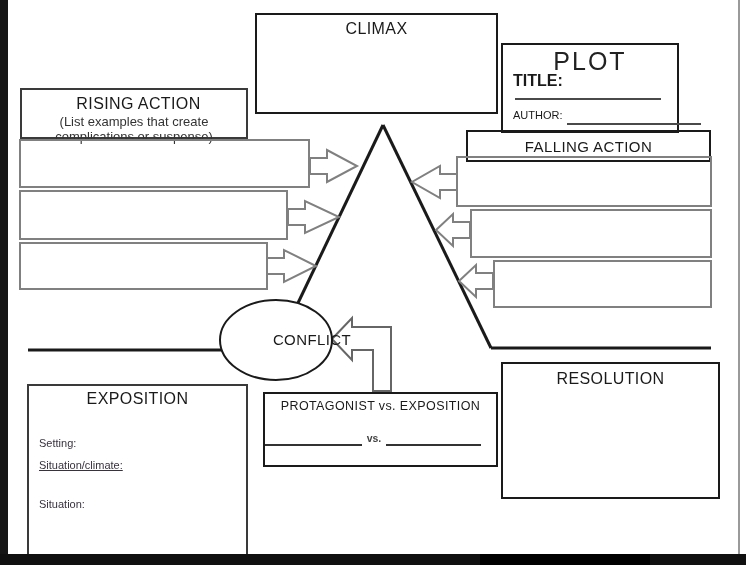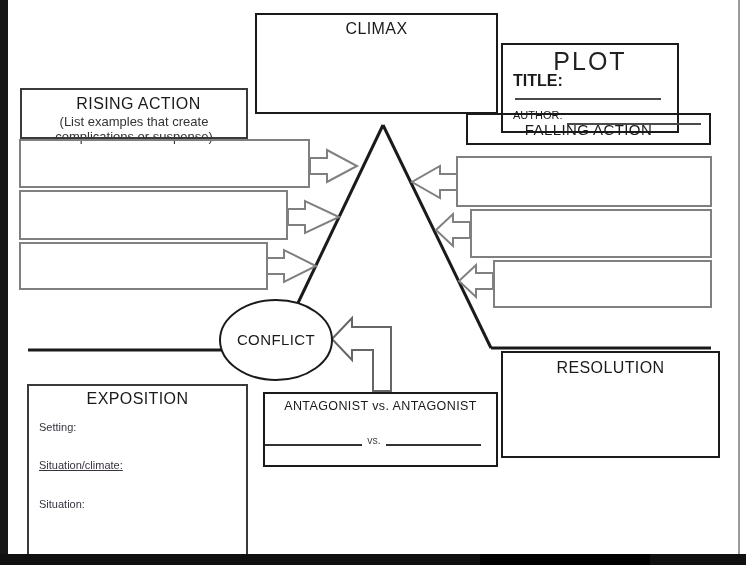--- a/index.html
+++ b/index.html
@@ -10,21 +10,21 @@
   .abs{position:absolute;}
   .box{position:absolute;background:transparent;box-sizing:border-box;}
   .b-black{border:2px solid #1a1a1a;}
   .b-dark{border:2px solid #3a3a3a;}
   .b-gray{border:2px solid #808080;}
   .hdr{font-weight:normal;text-align:center;letter-spacing:.4px;}
   .fill-line{border-bottom:2px solid #4a4a4a;}
   svg{position:absolute;left:0;top:0;pointer-events:none;}
   .frame{position:absolute;}
   .fieldlbl{position:absolute;left:10px;font-size:11px;color:#39313f;}
-  .vs-row{position:absolute;left:0;right:15px;top:36px;display:flex;justify-content:center;align-items:flex-end;}
+  .vs-row{position:absolute;left:0;right:15px;top:36px;display:flex;justify-content:center;align-items:center;font-weight:bold;}
   .blank{height:14px;border-bottom:2px solid #333;}
 </style>
 </head>
 <body>
 
 <div id="stage">
 
   <div class="box b-black" style="left:255px;top:13px;width:243px;height:101px;">
     <div class="hdr" style="margin-top:5px;font-size:16px;">CLIMAX</div>
   </div>
@@ -39,45 +39,45 @@
 
   <div class="box b-dark" style="left:20px;top:88px;width:228px;height:51px;">
     <div class="hdr" style="margin-top:5px;font-size:16px;padding-left:9px;">RISING ACTION</div>
     <div style="text-align:center;font-size:13px;color:#333;margin-top:1px;">(List examples that create complications or suspense)</div>
   </div>
 
   <div class="box b-gray" style="left:19px;top:139px;width:291px;height:49px;"></div>
   <div class="box b-gray" style="left:19px;top:190px;width:269px;height:50px;"></div>
   <div class="box b-gray" style="left:19px;top:242px;width:249px;height:48px;"></div>
 
-  <div class="box b-black" style="left:466px;top:113px;width:245px;height:32px;">
+  <div class="box b-black" style="left:466px;top:130px;width:245px;height:32px;">
     <div class="hdr" style="margin-top:6px;font-size:15px;">FALLING ACTION</div>
   </div>
 
   <div class="box b-gray" style="left:456px;top:156px;width:256px;height:51px;"></div>
   <div class="box b-gray" style="left:470px;top:209px;width:242px;height:49px;"></div>
   <div class="box b-gray" style="left:493px;top:260px;width:219px;height:48px;"></div>
 
   <div class="box b-dark" style="left:27px;top:384px;width:221px;height:205px;">
     <div class="hdr" style="margin-top:4px;font-size:16px;">EXPOSITION</div>
-    <div class="fieldlbl" style="top:35px;">Setting:</div>
+    <div class="fieldlbl" style="top:51px;">Setting:</div>
     <div class="fieldlbl" style="top:73px;text-decoration:underline;">Situation/climate:</div>
     <div class="fieldlbl" style="top:112px;">Situation:</div>
   </div>
 
   <div class="box b-black" style="left:263px;top:392px;width:235px;height:75px;">
-    <div class="hdr" style="margin-top:5px;font-size:12.5px;">ANTAGONIST vs. ANTAGONIST</div>
+    <div class="hdr" style="margin-top:5px;font-size:12.5px;">PROTAGONIST vs. EXPOSITION</div>
     <div class="vs-row">
       <span class="blank" style="width:98px;"></span>
       <span style="font-size:10.5px;color:#444;margin:0 5px;">vs.</span>
       <span class="blank" style="width:96px;"></span>
     </div>
   </div>
 
-  <div class="box b-black" style="left:501px;top:351px;width:219px;height:107px;">
+  <div class="box b-black" style="left:501px;top:362px;width:219px;height:137px;">
     <div class="hdr" style="margin-top:6px;font-size:16px;">RESOLUTION</div>
   </div>
 
 
   <svg width="746" height="565" viewBox="0 0 746 565">
 
     <line x1="383" y1="125" x2="298" y2="303" stroke="#1a1a1a" stroke-width="3"></line>
     <line x1="383" y1="125" x2="491" y2="348" stroke="#1a1a1a" stroke-width="3"></line>
 
     <line x1="28" y1="350" x2="222" y2="350" stroke="#1a1a1a" stroke-width="3"></line>
@@ -89,20 +89,20 @@
 
     <polygon points="457,174 440,174 440,166 412,182 440,198 440,190 457,190" fill="#ffffff" stroke="#808080" stroke-width="2"></polygon>
     <polygon points="470,222 453,222 453,214 436,230 453,246 453,238 470,238" fill="#ffffff" stroke="#808080" stroke-width="2"></polygon>
     <polygon points="493,273 476,273 476,265 459,281 476,297 476,289 493,289" fill="#ffffff" stroke="#808080" stroke-width="2"></polygon>
 
     <polygon points="332,339 352,318 352,327 391,327 391,391 373,391 373,350 352,350 352,360" fill="#ffffff" stroke="#666666" stroke-width="2"></polygon>
 
     <ellipse cx="276" cy="340" rx="56" ry="40" fill="#ffffff" stroke="#1a1a1a" stroke-width="2"></ellipse>
   </svg>
 
-  <div class="abs hdr" style="left:221px;top:331px;width:110px;font-size:15px;">CONFLICT</div>
+  <div class="abs hdr" style="left:221px;top:331px;width:110px;font-size:15px;padding-left:36px;">CONFLICT</div>
 
   <div class="frame" style="left:0;top:0;width:8px;height:565px;background:#161616;"></div>
   <div class="frame" style="left:0;top:554px;width:746px;height:11px;background:#101010;"></div>
   <div class="frame" style="left:480px;top:554px;width:170px;height:11px;background:#000000;"></div>
   <div class="frame" style="left:738px;top:0;width:2px;height:554px;background:#9a9a9a;"></div>
 
 </div>
 
 </body></html>

